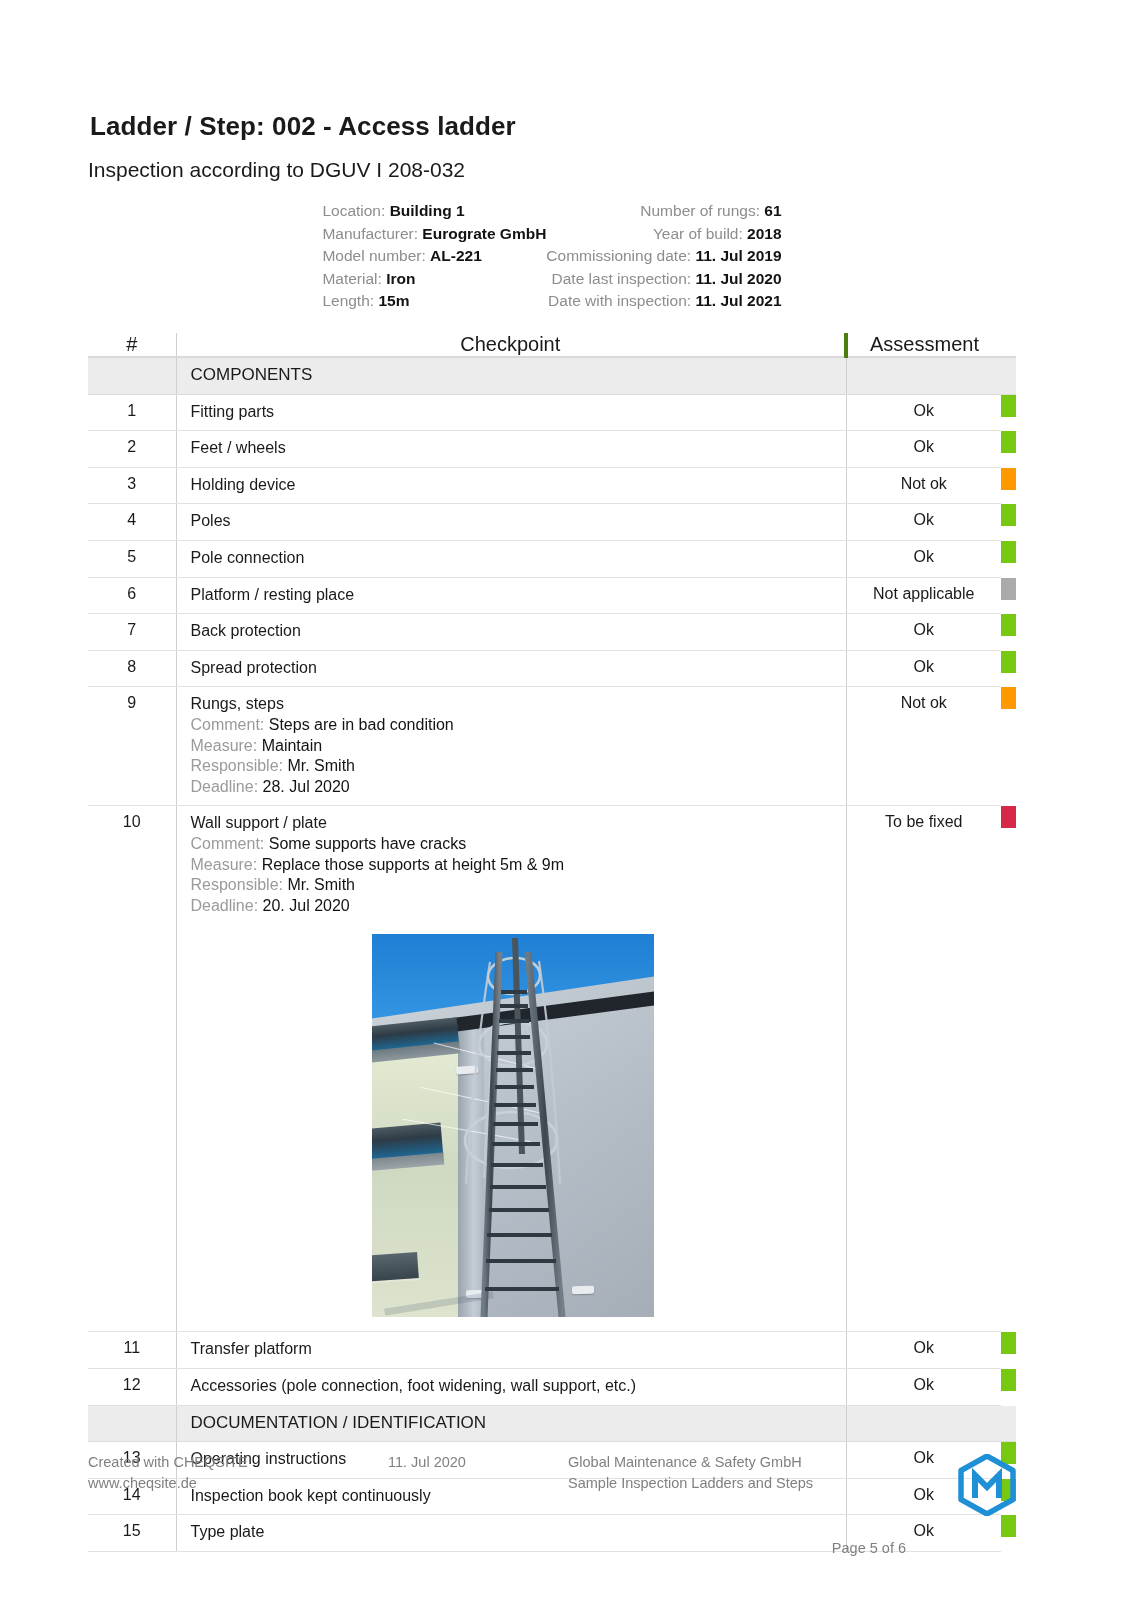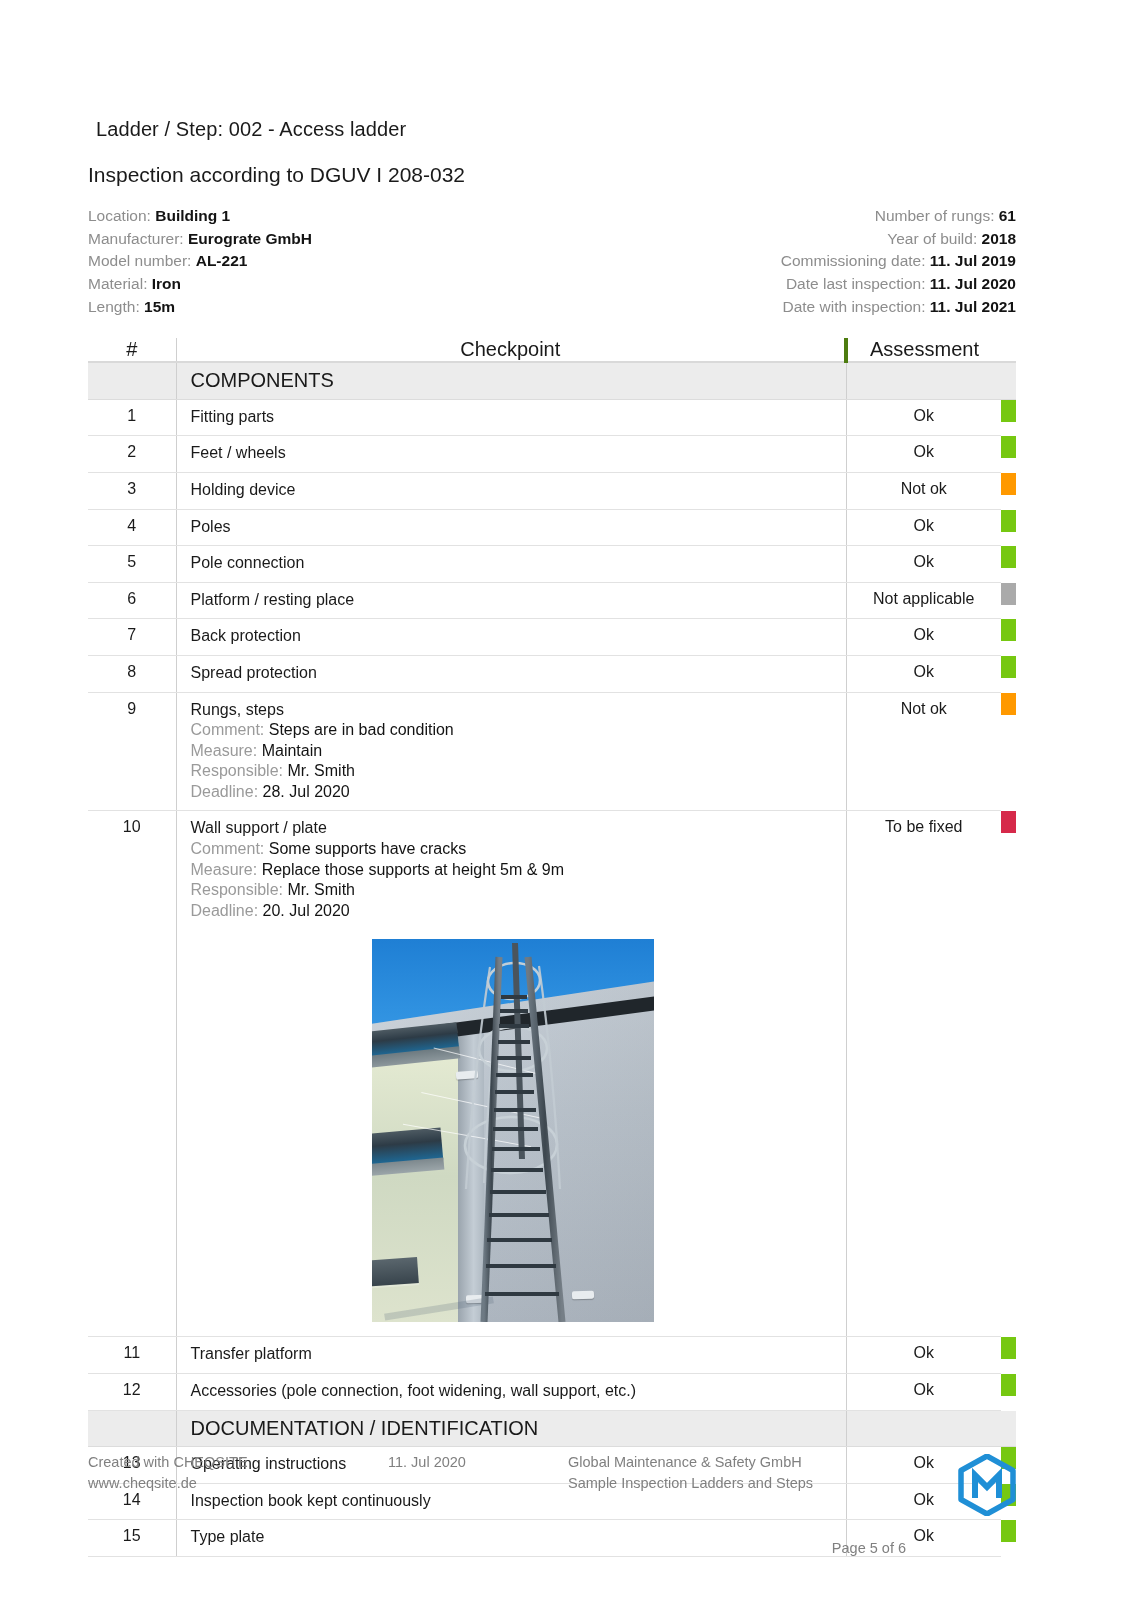--- a/index.html
+++ b/index.html
@@ -24,40 +24,40 @@
   }
   .content {
     position: absolute;
     left: 88px;
     top: 0;
     width: 928px;
   }
 
   
   .doc-title {
-    font-size: 20px;
-    font-weight: normal;
-    color: #1a1a1a;
-    margin: 8px;
+    font-size: 26px;
+    font-weight: bold;
+    color: #1a1a1a;
+    margin: 2px;
     padding-top: 110px;
     line-height: 1.15;
     letter-spacing: 0.1px;
   }
   .doc-subtitle {
     font-size: 21px;
     font-weight: normal;
     color: #1a1a1a;
     margin: 0;
     padding-top: 13px;
     line-height: 1.2;
   }
 
   .meta-wrap {
     display: flex;
-    justify-content: space-between;
+    justify-content: center;
     align-items: flex-start;
     padding-top: 18px;
   }
   .meta-col {
     font-size: 15.5px;
     line-height: 22.6px;
   }
   .meta-col.right {
     text-align: right;
   }
@@ -96,21 +96,21 @@
   }
   thead th.h-chk { border-left: 1px solid #cfcfcf; }
   thead th.h-ass { border-left: 4px solid #4d7c0f; }
   thead th.h-bar { border-bottom: 2px solid #d9d9d9; }
 
   tbody tr.section td {
     background: #ececec;
     border-bottom: 1px solid #dcdcdc;
   }
   tbody tr.section td.c-chk-cell {
-    font-size: 20px;
+    font-size: 17px;
     color: #1a1a1a;
     padding: 7px 0 8px 14px;
   }
   tbody tr.section td.c-num-cell { }
   tbody tr.section td.c-ass-cell { border-left: 1px solid #cfcfcf; }
 
   tbody td.c-num-cell {
     text-align: center;
     font-size: 16px;
     color: #1a1a1a;

